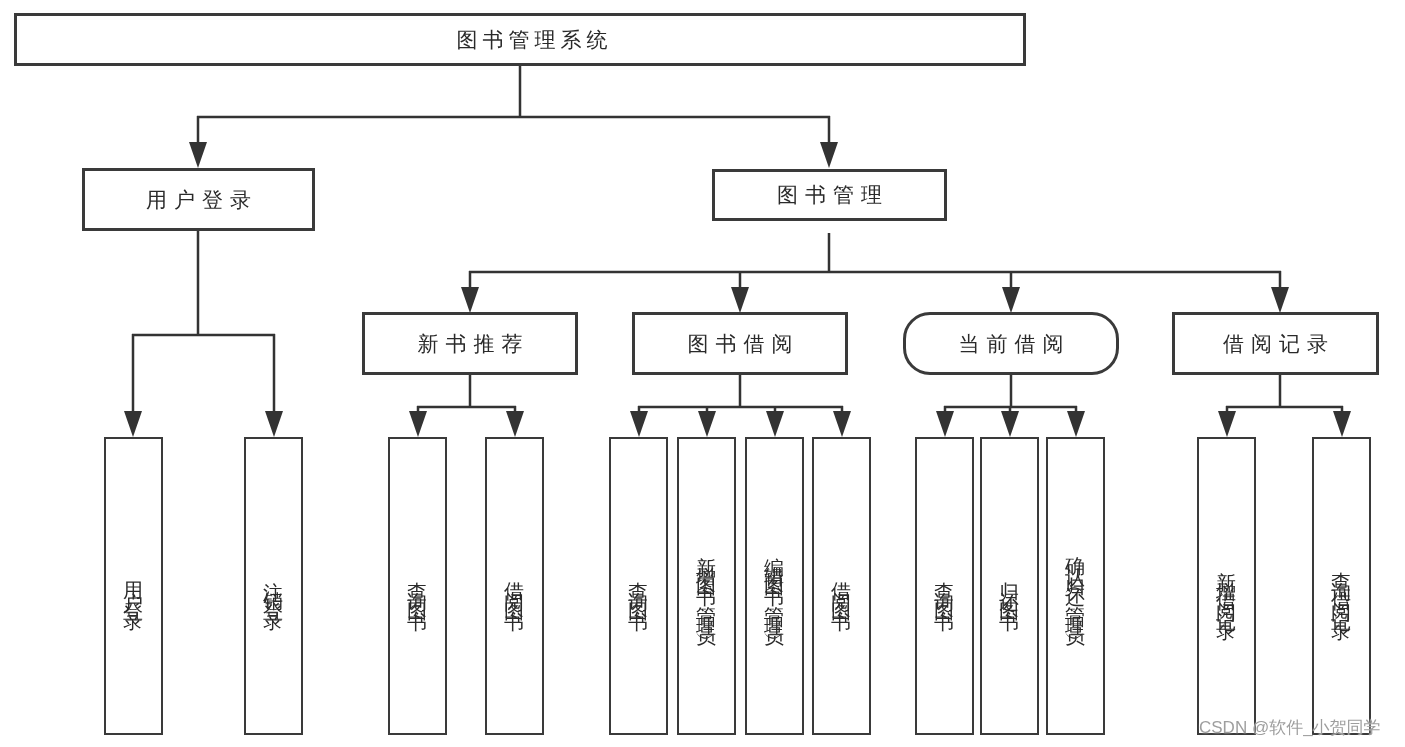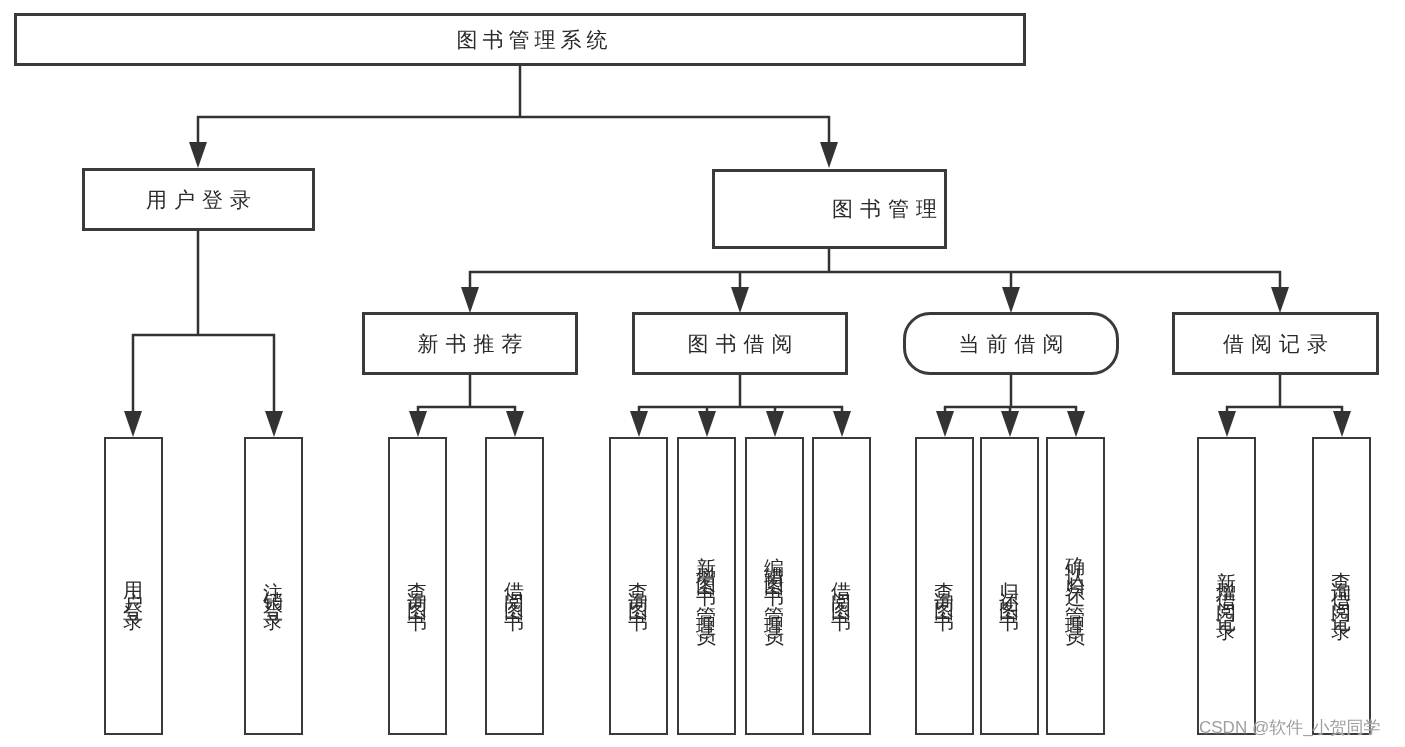--- a/index.html
+++ b/index.html
@@ -123,21 +123,21 @@
     </g>
   </svg>
 
   <div class="node" style="left:14px; top:13px; width:1012px; height:53px;padding-left:24px;">
     <span class="hlabel root-label">图书管理系统</span>
   </div>
 
   <div class="node" style="left:82px; top:168px; width:233px; height:63px;">
     <span class="hlabel">用户登录</span>
   </div>
-  <div class="node" style="left:712px; top:169px; width:235px; height:80px;justify-content:flex-end;">
+  <div class="node" style="left:712px; top:169px; width:235px; height:52px;">
     <span class="hlabel">图书管理</span>
   </div>
 
   <div class="node" style="left:362px; top:312px; width:216px; height:63px;">
     <span class="hlabel">新书推荐</span>
   </div>
   <div class="node" style="left:632px; top:312px; width:216px; height:63px;">
     <span class="hlabel">图书借阅</span>
   </div>
   <div class="node" style="left:903px; top:312px; width:216px; height:63px;border-radius:27px;">

